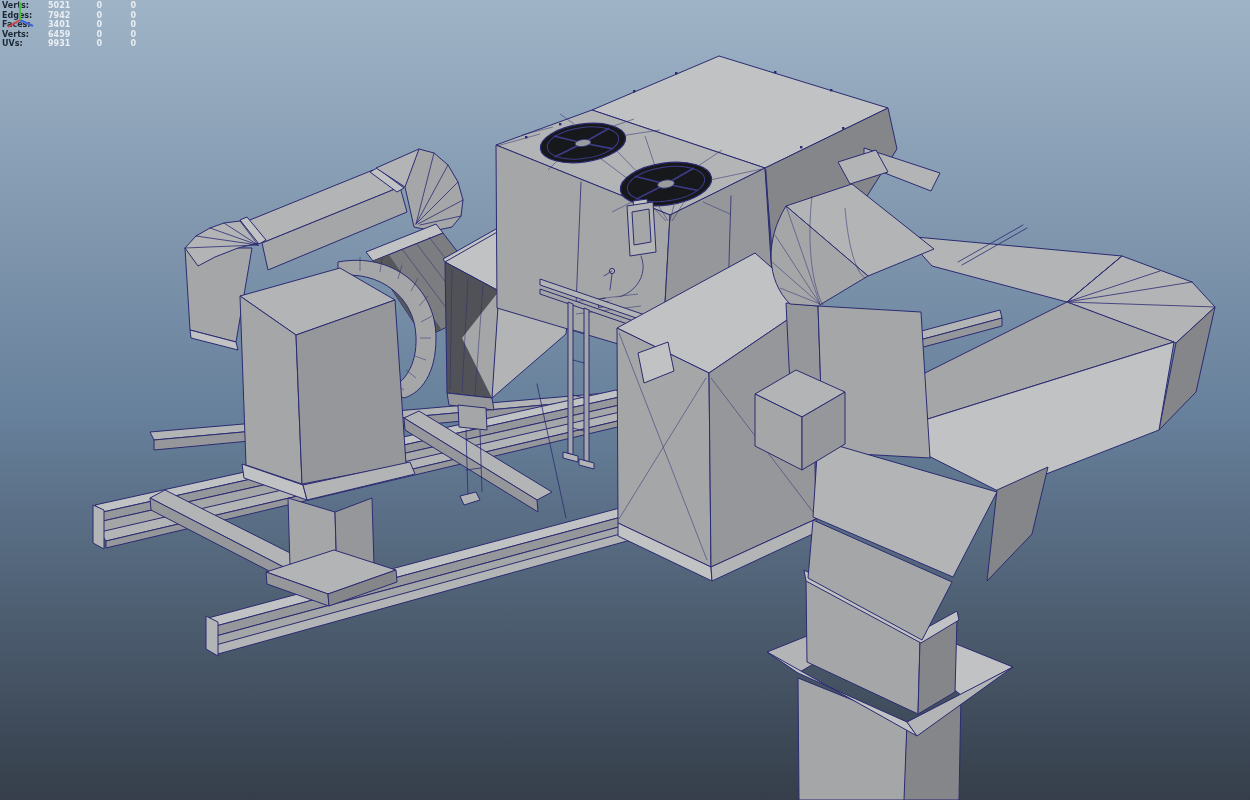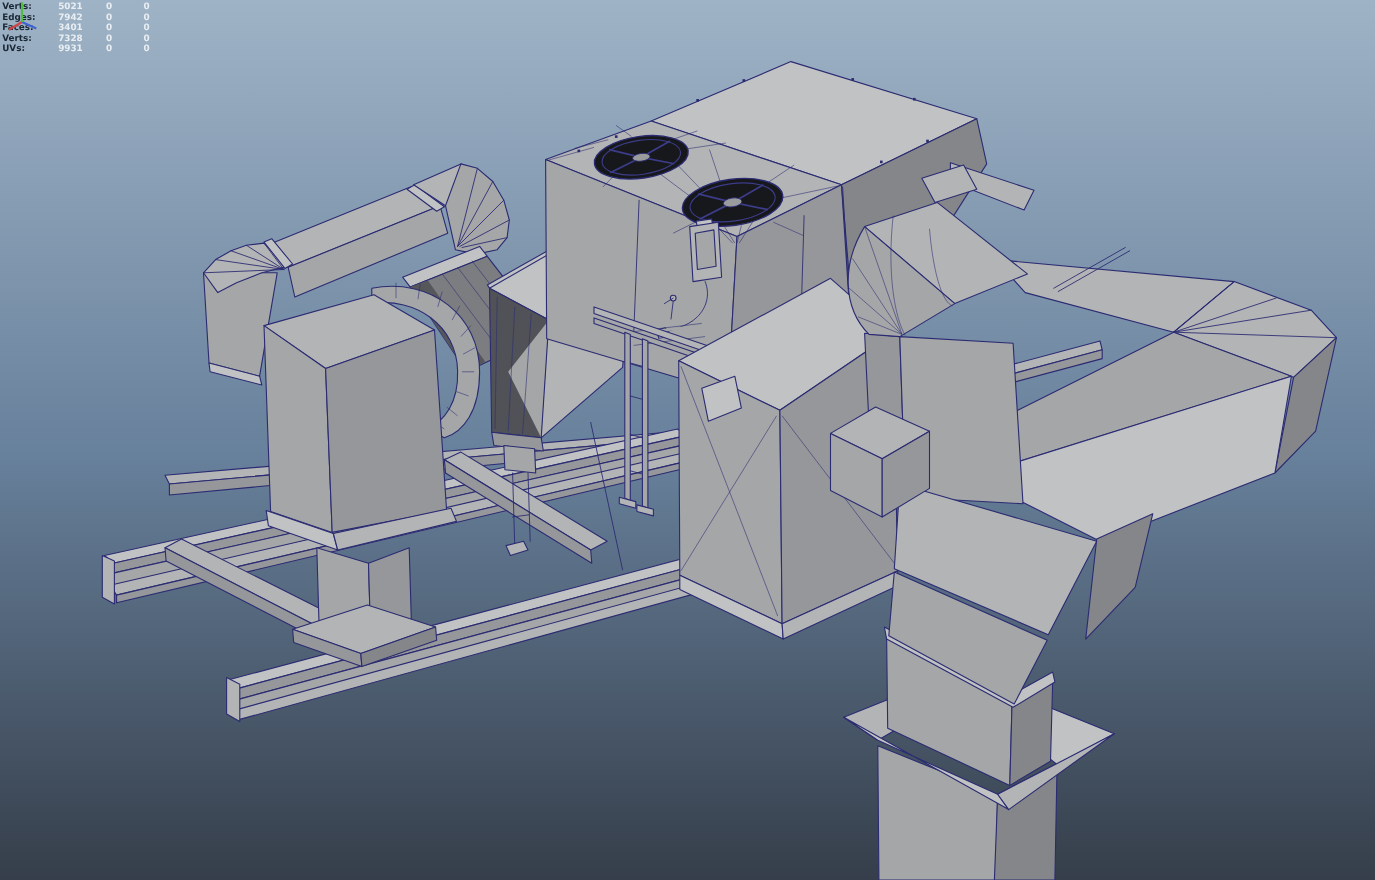--- a/index.html
+++ b/index.html
@@ -11,21 +11,21 @@
   .f1{fill:var(--f1);} .f2{fill:var(--f2);} .f3{fill:var(--f3);} .f4{fill:var(--f4);} .f5{fill:var(--f5);}
   .fo{fill:var(--opening);} .fm{fill:var(--mouth);}
   .w{stroke:var(--wire);stroke-width:1;stroke-linejoin:round;}
   .ln{stroke:var(--wire);stroke-width:.8;fill:none;stroke-linecap:round;}
   .lt{stroke:var(--wire);stroke-width:.6;fill:none;opacity:.85;}
   .pipe{stroke:var(--f3);stroke-width:2.6;fill:none;}
   
   #hud{position:absolute;left:2px;top:1px;width:170px;}
   .hud-row{display:flex;align-items:center;height:9.5px;font-size:8px;font-weight:bold;line-height:9.5px;}
   .hud-label{width:46px;color:var(--hud-label);}
-  .hud-v1{width:32px;text-align:center;color:var(--hud-value);}
+  .hud-v1{width:32px;text-align:left;color:var(--hud-value);}
   .hud-v2{width:20px;margin-left:2px;text-align:right;color:var(--hud-value);}
   .hud-v3{width:24px;margin-left:10px;text-align:right;color:var(--hud-value);}
   
   #axis{position:absolute;left:2px;bottom:0;}
 </style>
 </head>
 <body>
 
 <div id="stage">
 
@@ -244,21 +244,21 @@
       <span class="hud-v3">0</span>
     </div>
     <div class="hud-row">
       <span class="hud-label">Faces:</span>
       <span class="hud-v1">3401</span>
       <span class="hud-v2">0</span>
       <span class="hud-v3">0</span>
     </div>
     <div class="hud-row">
       <span class="hud-label">Verts:</span>
-      <span class="hud-v1">7328</span>
+      <span class="hud-v1">6459</span>
       <span class="hud-v2">0</span>
       <span class="hud-v3">0</span>
     </div>
     <div class="hud-row">
       <span class="hud-label">UVs:</span>
       <span class="hud-v1">9931</span>
       <span class="hud-v2">0</span>
       <span class="hud-v3">0</span>
     </div>
   </div>

